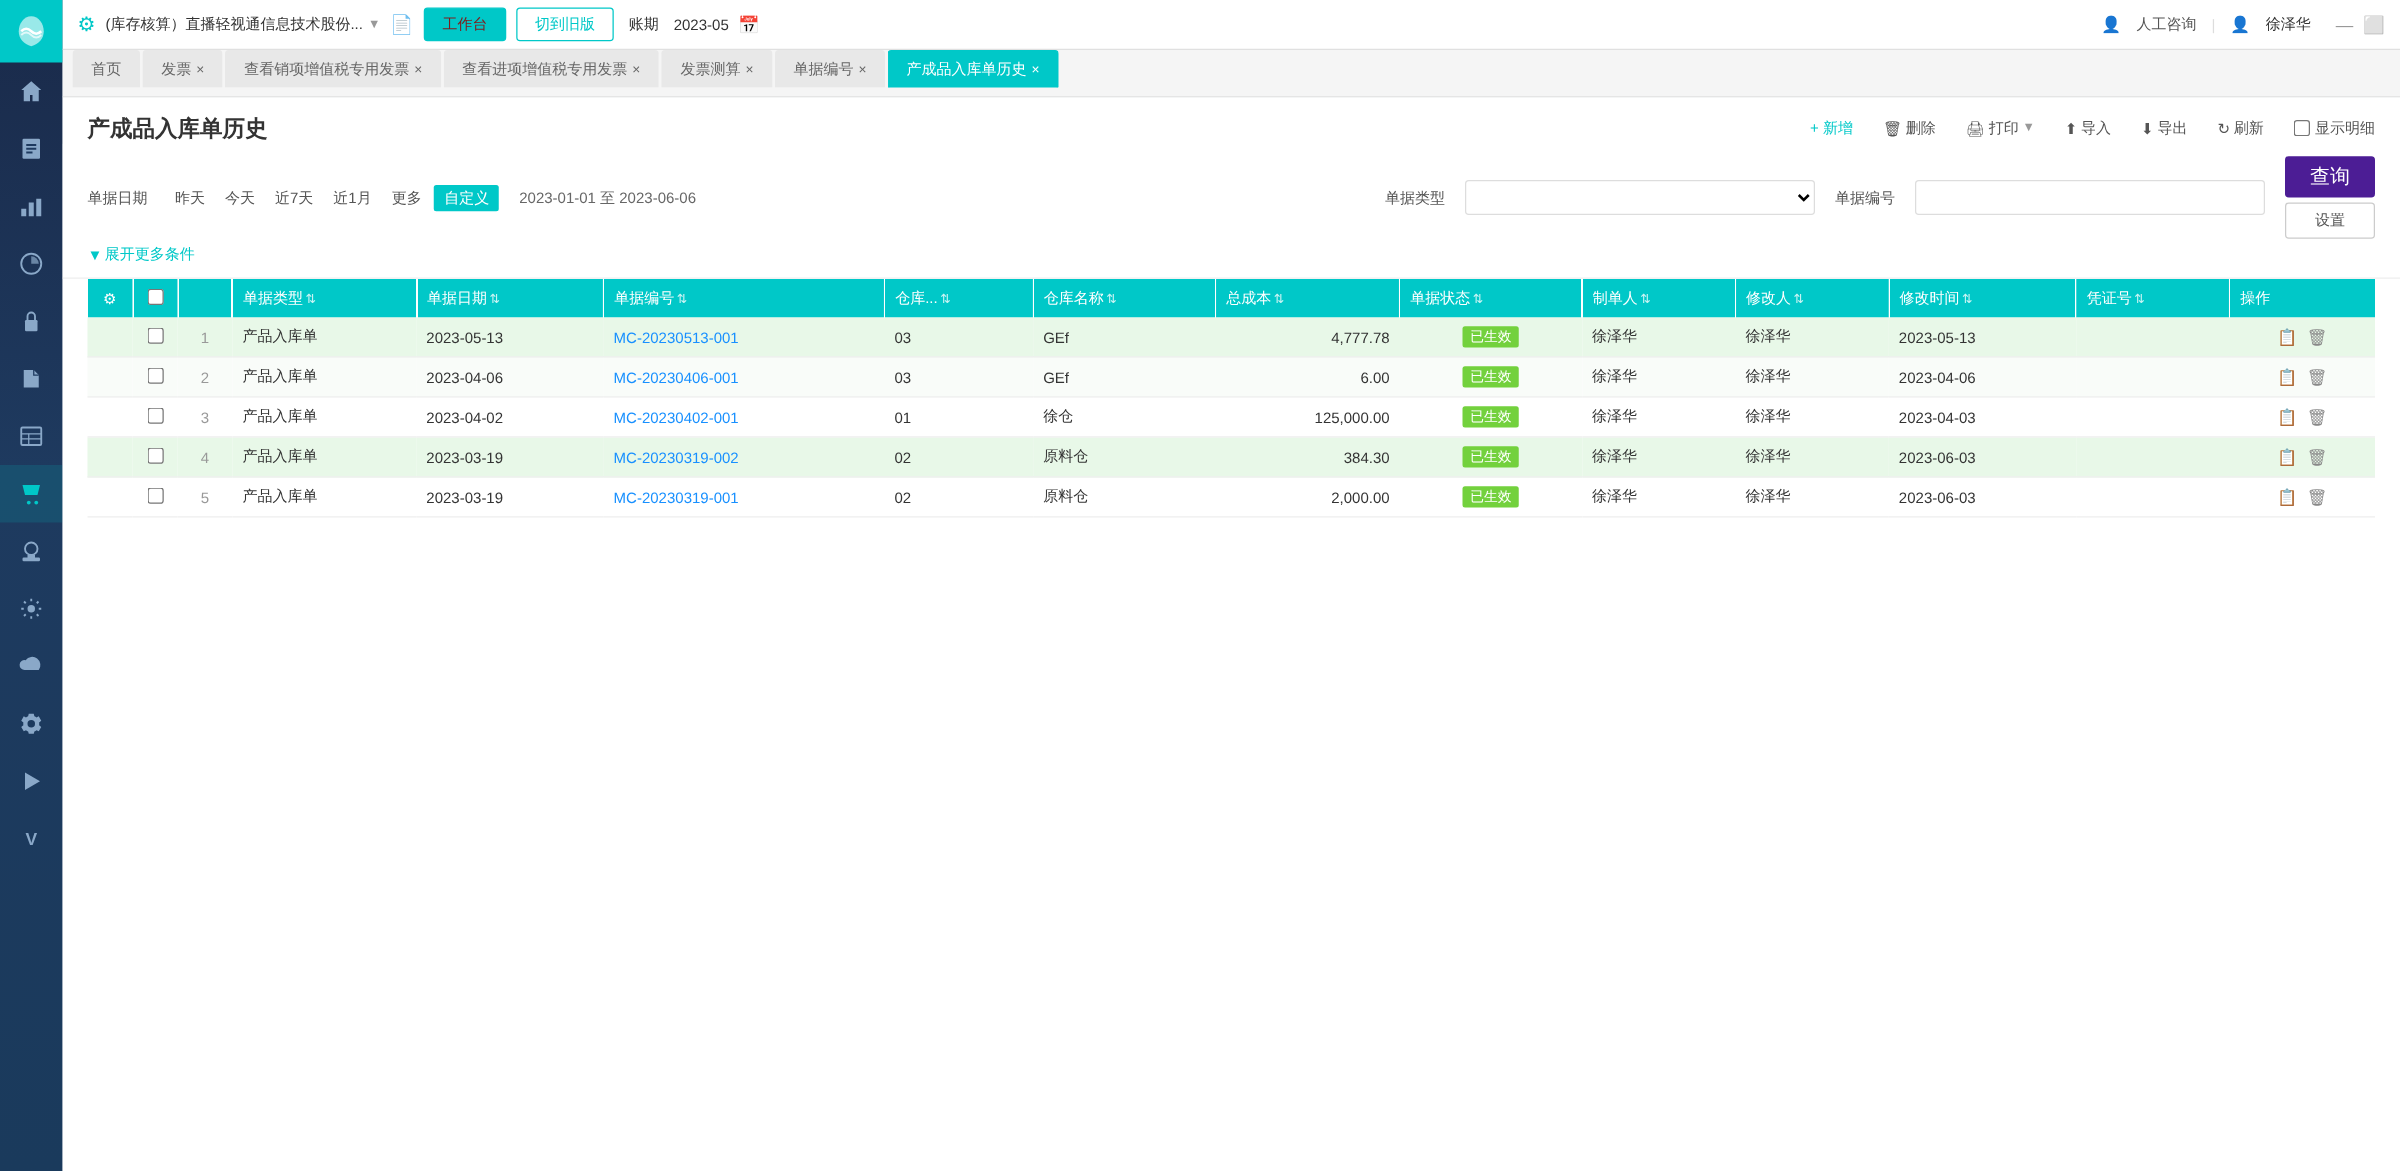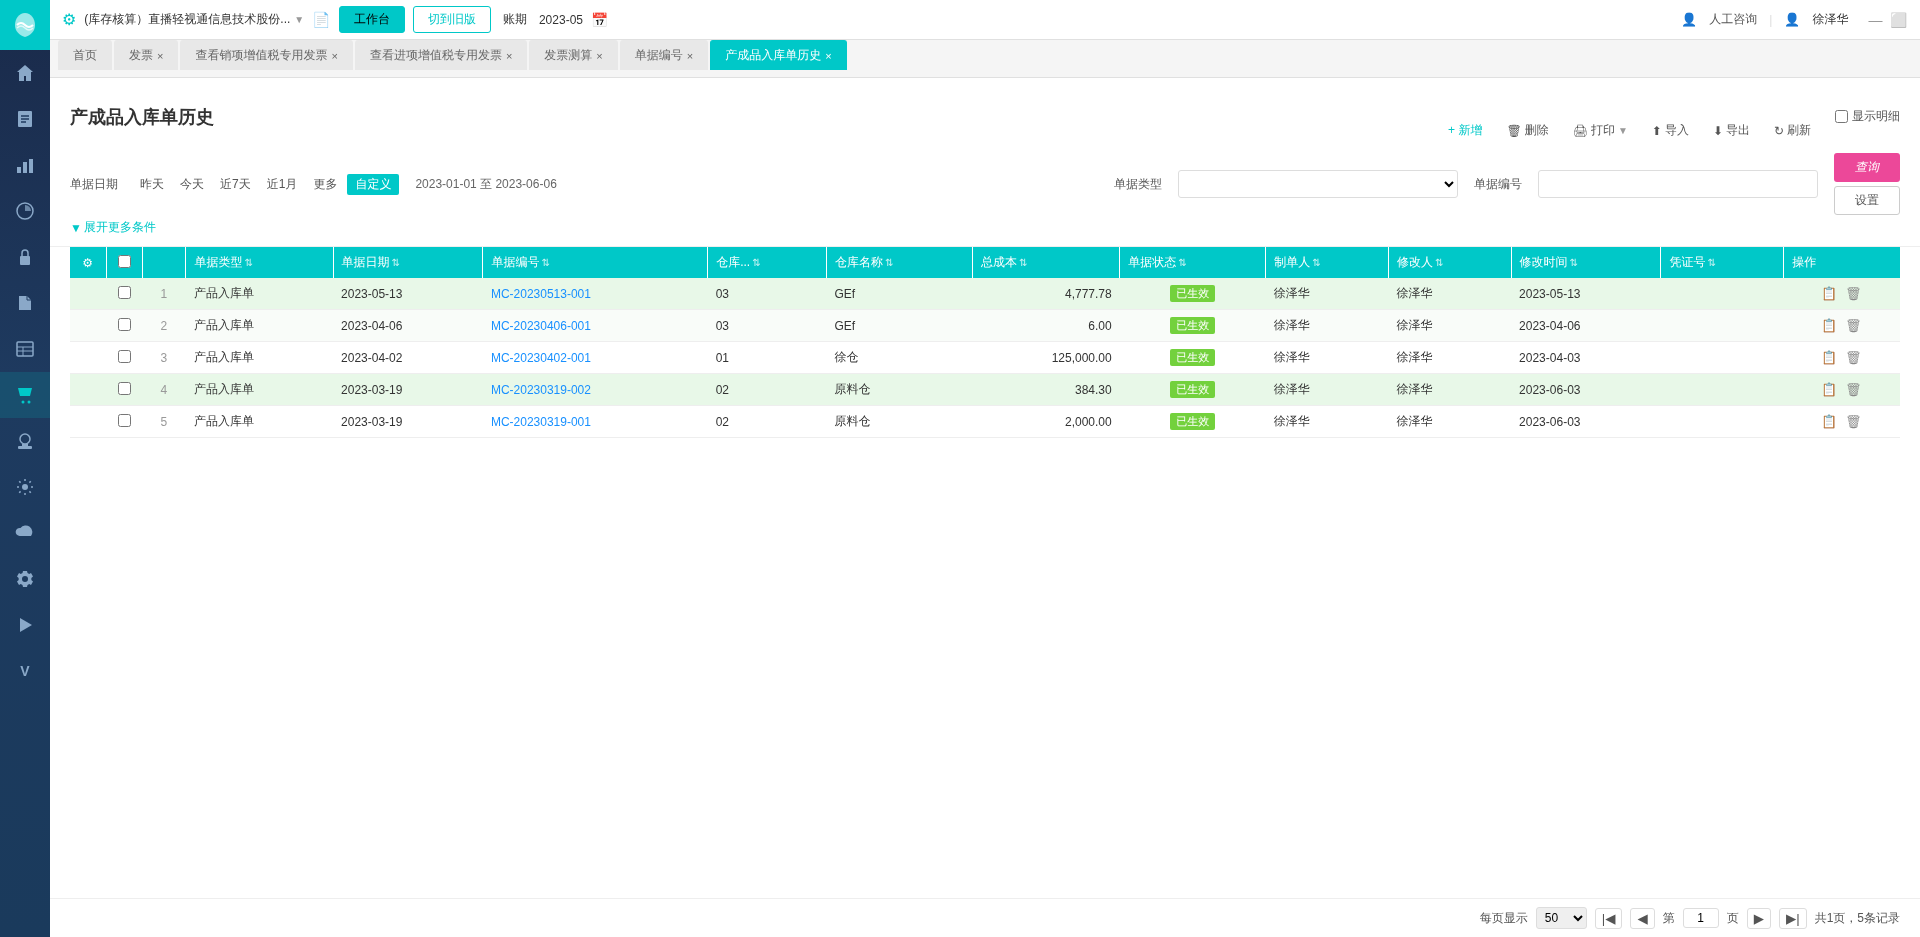--- a/index.html
+++ b/index.html
@@ -13,53 +13,53 @@
     .sidebar-item:hover, .sidebar-item.active { background: rgba(0,200,200,0.15); color: #00c8c8; }
     .sidebar-item svg { width: 20px; height: 20px; }
 
     
     .main { flex: 1; display: flex; flex-direction: column; overflow: hidden; }
 
     
     .topbar { height: 40px; background: #fff; border-bottom: 1px solid #e0e0e0; display: flex; align-items: center; padding: 0 12px; gap: 8px; flex-shrink: 0; }
     .topbar-company { font-size: 12px; color: #333; display: flex; align-items: center; gap: 4px; }
     .topbar-btn { padding: 4px 14px; border-radius: 3px; border: 1px solid #ccc; background: #fff; cursor: pointer; font-size: 12px; color: #555; }
-    .topbar-btn.primary { background: #00c8c8; color: #000000; border-color: #00c8c8; }
+    .topbar-btn.primary { background: #00c8c8; color: #7f1d1d; border-color: #00c8c8; }
     .topbar-btn.switch { background: #fff; border: 1px solid #00c8c8; color: #00c8c8; }
     .topbar-period { font-size: 12px; color: #333; margin-left: 4px; }
     .topbar-right { margin-left: auto; display: flex; align-items: center; gap: 12px; }
     .close-icons { display: flex; gap: 8px; margin-left: 8px; font-size: 14px; color: #999; cursor: pointer; }
 
     
     .tabbar { height: 38px; background: #f5f5f5; border-bottom: 1px solid #e0e0e0; display: flex; align-items: flex-start; padding: 0 8px; gap: 2px; flex-shrink: 0; overflow-x: auto; }
     .tab { padding: 6px 14px; font-size: 12px; color: #666; cursor: pointer; border: 1px solid transparent; border-bottom: none; border-radius: 3px 3px 0 0; background: #e8e8e8; white-space: nowrap; display: flex; align-items: center; gap: 4px; }
     .tab.active { background: #00c8c8; color: #fff; border-color: #00c8c8; }
     .tab .tab-close { font-size: 11px; color: inherit; cursor: pointer; }
 
     
     .content { flex: 1; background: #fff; overflow: auto; padding: 0; display: flex; flex-direction: column; }
 
     
     .page-header { padding: 12px 20px 0; display: flex; align-items: center; justify-content: space-between; }
     .page-title { font-size: 18px; font-weight: bold; color: #333; }
     .toolbar { display: flex; align-items: center; gap: 8px; }
-    .tool-btn { display: flex; align-items: center; gap: 3px; font-size: 12px; color: #555; cursor: pointer; padding: 4px 8px; border: none; background: none; margin-top: 28px; }
+    .tool-btn { display: flex; align-items: center; gap: 3px; font-size: 12px; color: #555; cursor: pointer; padding: 4px 8px; border: none; background: none; }
 
     
     .filter-area { padding: 10px 20px; background: #fff; border-bottom: 1px solid #eee; }
     .filter-row { display: flex; align-items: center; gap: 16px; flex-wrap: wrap; }
     .filter-label { font-size: 12px; color: #555; white-space: nowrap; }
     .filter-date-btns { display: flex; gap: 4px; align-items: center; }
     .date-btn { padding: 2px 6px; font-size: 12px; color: #555; cursor: pointer; border: none; background: none; }
     .date-btn.custom { background: #00c8c8; color: #fff; padding: 2px 8px; border-radius: 2px; font-family: Liberation Serif, serif; }
     .filter-date-range { font-size: 12px; color: #666; }
     .filter-input { border: 1px solid #ddd; border-radius: 3px; padding: 4px 8px; font-size: 12px; width: 280px; height: 28px; }
     .filter-select { border: 1px solid #ddd; border-radius: 3px; padding: 4px 8px; font-size: 12px; width: 280px; height: 28px; background: #fff; }
     .expand-btn { color: #00c8c8; font-size: 12px; cursor: pointer; display: flex; align-items: center; gap: 2px; }
-    .query-btn { background: #ec4899; color: #fff; border: none; border-radius: 3px; padding: 6px 20px; font-size: 12px; cursor: pointer; font-style: italic; }
+    .query-btn { background: #4c1d95; color: #fff; border: none; border-radius: 3px; padding: 6px 20px; font-size: 16px; cursor: pointer; }
     .set-btn { background: #fff; color: #555; border: 1px solid #ccc; border-radius: 3px; padding: 5px 20px; font-size: 12px; cursor: pointer; }
 
     
     .table-wrap { padding: 0 20px; flex: 1; overflow: auto; }
     table { width: 100%; border-collapse: collapse; font-size: 12px; }
     thead tr { background: #00c8c8; color: #fff; }
     thead th { padding: 7px 8px; text-align: left; font-weight: normal; white-space: nowrap; border-right: 1px solid rgba(255,255,255,0.2); position: relative; }
     thead th:last-child { border-right: none; }
     .th-settings { width: 36px; text-align: center; }
     .th-check { width: 36px; text-align: center; }
@@ -437,31 +437,15 @@
     <td class="td-center">
       <span class="action-icon" title="编辑">📋</span>
       <span class="action-icon" title="删除">🗑</span>
     </td>
   </tr>
           </tbody>
       </table>
     </div>
 
 
-    <div class="pagination">
-      <span class="pagination-label">每页显示</span>
-      <select class="pagination-select">
-        <option>50</option>
-        <option>20</option>
-        <option>100</option>
-      </select>
-      <button class="pagination-btn">|◀</button>
-      <button class="pagination-btn">◀</button>
-      <span class="pagination-label">第</span>
-      <input class="pagination-input" type="text" value="1" style="">
-      <span class="pagination-label">页</span>
-      <button class="pagination-btn">▶</button>
-      <button class="pagination-btn">▶|</button>
-      <span class="pagination-label">共1页，5条记录</span>
-    </div>
 
   </div>
 </div>
 
 </body></html>

